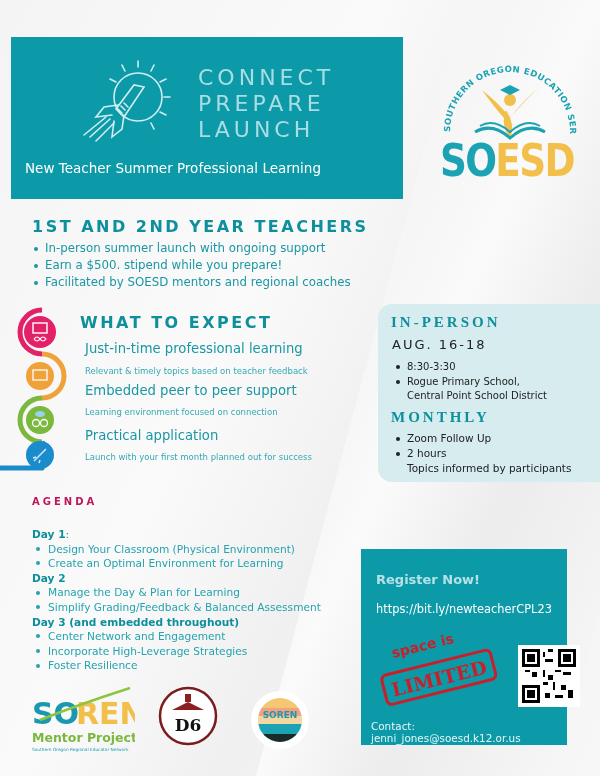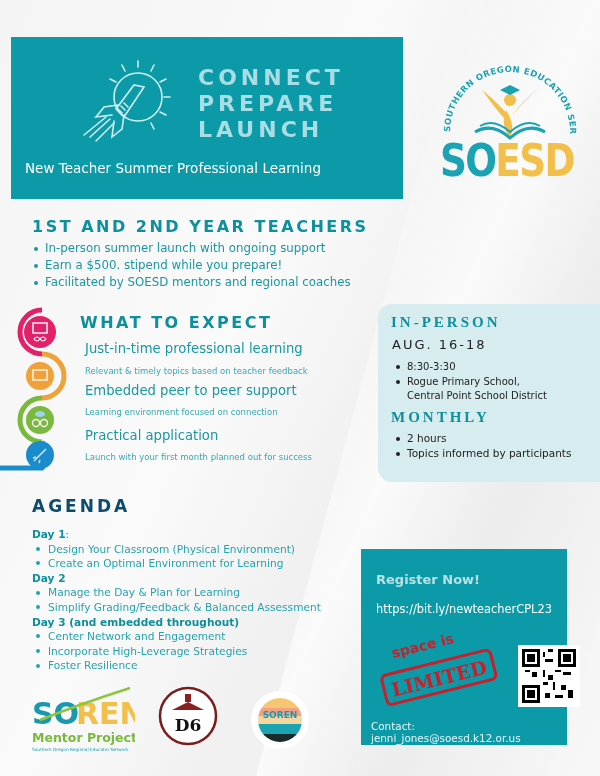--- a/index.html
+++ b/index.html
@@ -15,21 +15,21 @@
     transform: skewX(-15deg);
   }
   
   .hero {
     position: absolute; left: 11px; top: 37px; width: 392px; height: 162px;
     background: #0d9aa8;
   }
   .hero-icon { position: absolute; left: 65px; top: 20px; width: 100px; height: 90px; }
   .hero-titles {
     position: absolute; left: 187px; top: 28px;
-    font-family: "DejaVu Sans", sans-serif; font-weight: bold;
+    font-family: "DejaVu Sans", sans-serif; font-weight: normal;
     color: #a8dde3; font-size: 22px; letter-spacing: 4px; line-height: 26px;
   }
   .hero-sub {
     position: absolute; left: 14px; top: 123px;
     color: #ffffff; font-size: 13.5px;
   }
   
   .soesd-logo { position: absolute; left: 430px; top: 50px; width: 160px; height: 150px; }
   .soesd-word {
     position: absolute; left: 440px; top: 135px; font-family: "DejaVu Sans", sans-serif;
@@ -68,21 +68,21 @@
     background: #d7ecef; border-radius: 14px;
   }
   .sc-h { position: absolute; left: 391px; color: #0d8f9c; font-weight: bold; font-size: 15px; letter-spacing: 3px; font-family: Liberation Serif, serif; }
   .sc-date { position: absolute; left: 392px; top: 337px; color: #222; font-size: 13px; letter-spacing: 2px; }
   .sc-list { position: absolute; left: 394px; color: #222; font-size: 10px; line-height: 14.5px; }
   .sc-list2 { font-size: 10.5px; line-height: 15px; }
 
   
   .agenda-title {
     position: absolute; left: 32px; top: 496px;
-    color: #0c4a6e; font-weight: bold; font-size: 17px; letter-spacing: 3px;
+    color: #be185d; font-weight: bold; font-size: 10px; letter-spacing: 3px;
   }
   .agenda { position: absolute; left: 32px; top: 527px; font-size: 10.6px; line-height: 14.6px; }
   .agenda .day { color: #0d8f9c; font-weight: bold; }
   .agenda .day span { font-weight: bold; }
   .agenda ul { color: #24a3ae; }
   .agenda ul li { padding-left: 16px; }
   .agenda ul li::before { left: 4px; }
 
   
   .register {
@@ -197,20 +197,21 @@
 <div class="sc-h" style="top:314px">IN-PERSON</div>
 <div class="sc-date">AUG. 16-18</div>
 <ul class="bullets sc-list" style="top:360px">
   <li>8:30-3:30</li>
   <li>Rogue Primary School,</li>
   <li style="list-style:none">Central Point School District</li>
 </ul>
 <style>.sc-list li:nth-child(3)::before{display:none}</style>
 <div class="sc-h" style="top:409px">MONTHLY</div>
 <ul class="bullets sc-list sc-list2" style="top:431px">
+  <li>Zoom Follow Up</li>
   <li>2 hours</li>
   <li>Topics informed by participants</li>
 </ul>
 
 <div class="agenda-title">AGENDA</div>
 <div class="agenda">
   <div class="day"><span>Day 1</span><span style="font-weight:normal">:</span></div>
   <ul class="bullets">
     <li>Design Your Classroom (Physical Environment)</li>
     <li>Create an Optimal Environment for Learning</li>

